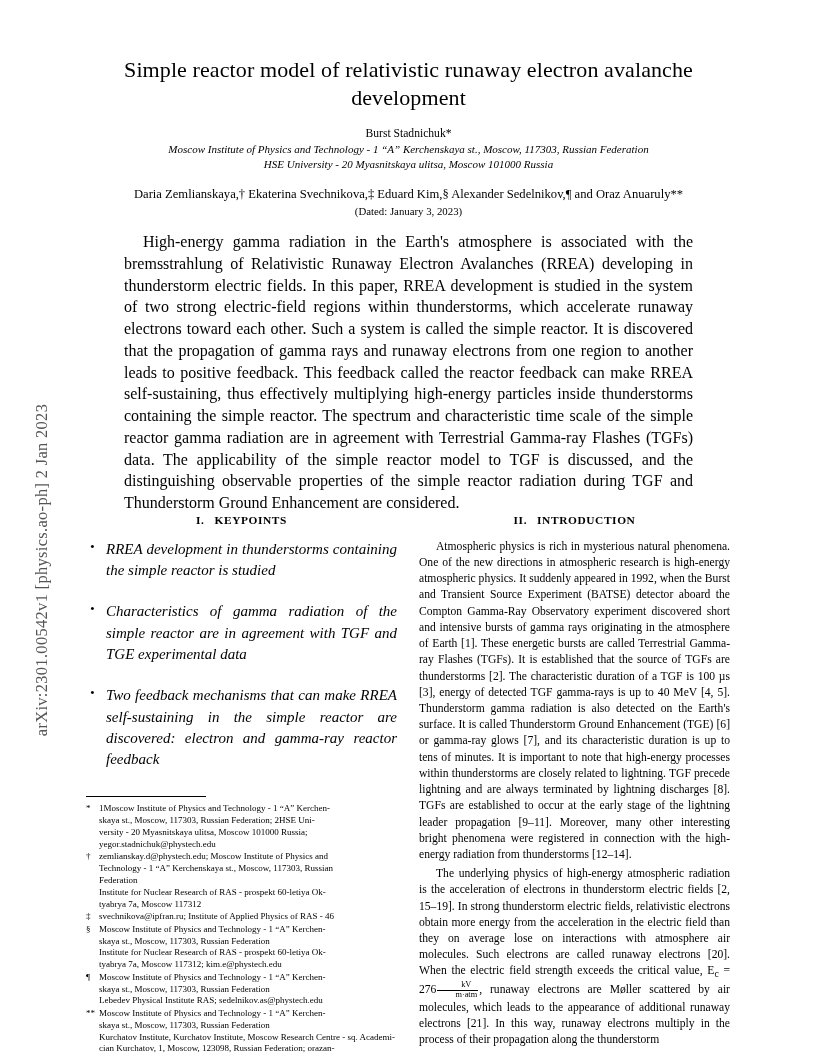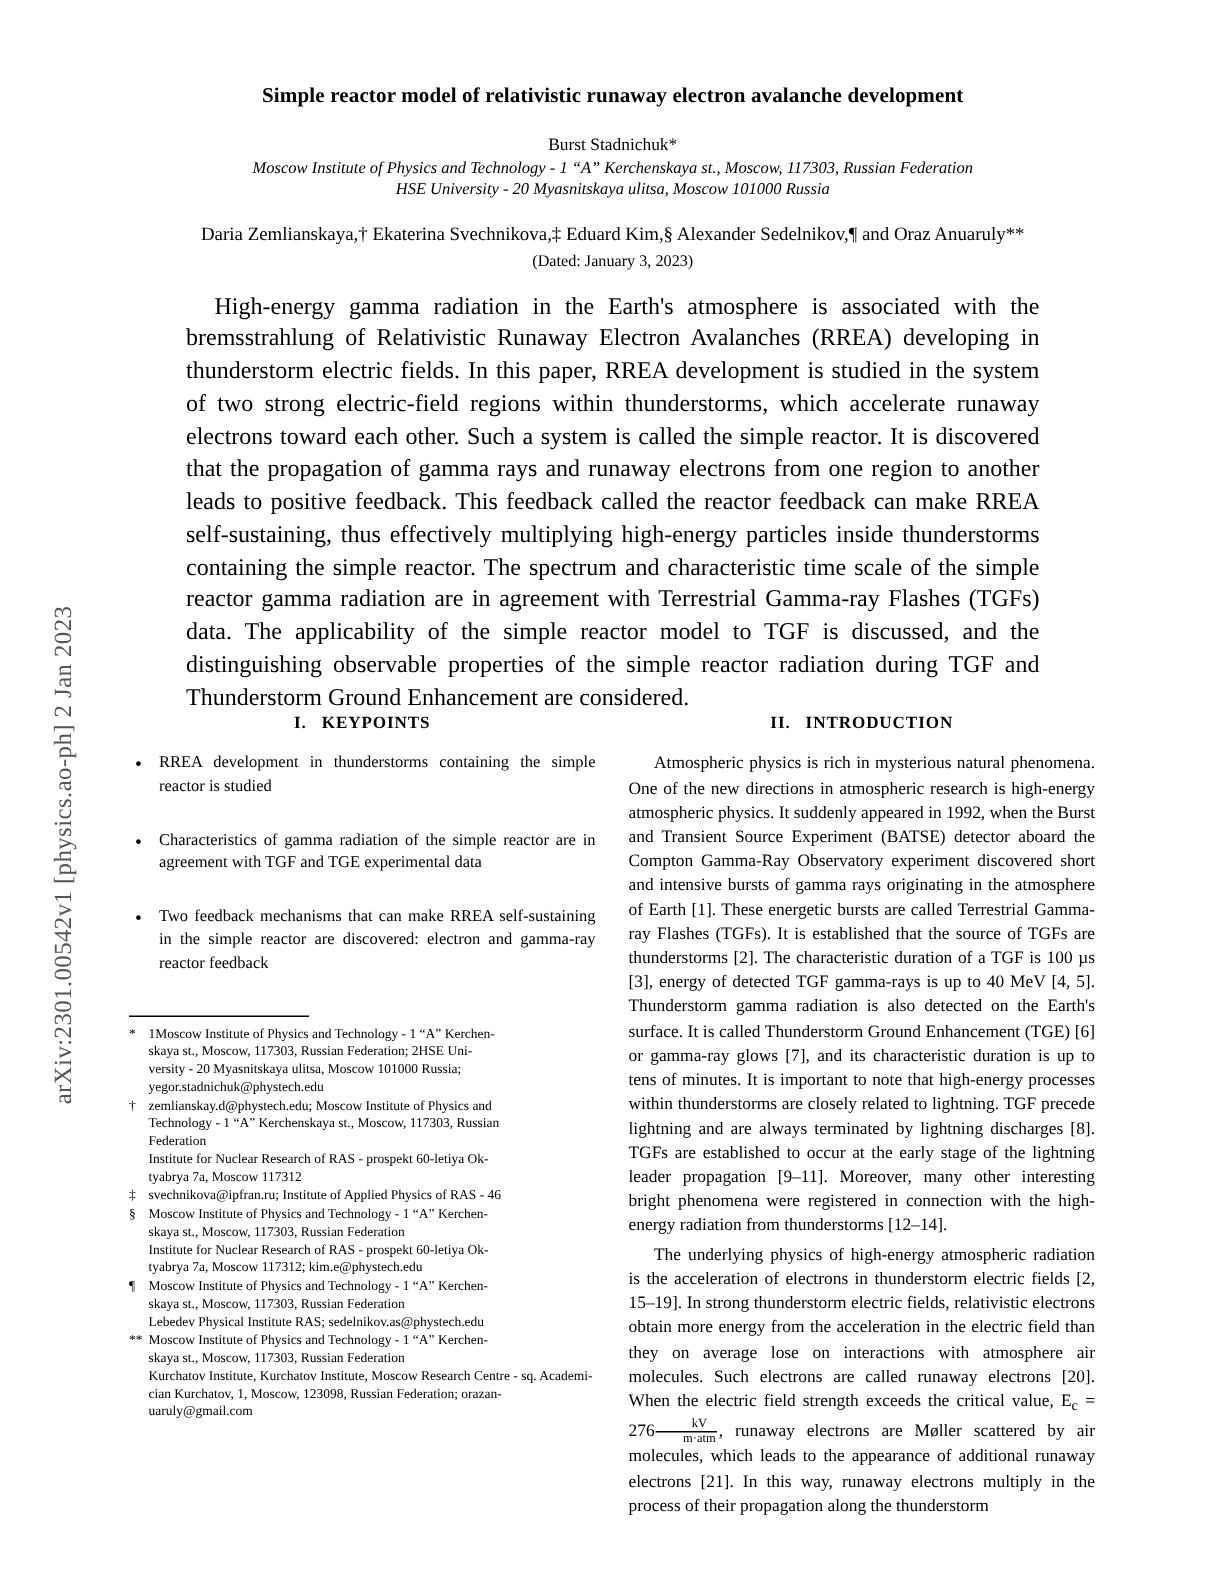--- a/index.html
+++ b/index.html
@@ -35,22 +35,22 @@
 
   .content {
     position: absolute;
     left: 86px;
     top: 56px;
     width: 645px;
   }
 
   .title {
     text-align: center;
-    font-size: 14px;
-    font-weight: bold;
+    font-size: 22px;
+    font-weight: normal;
     line-height: 1.25;
     margin: 0 0 16px 0;
     letter-spacing: 0.1px;
   }
 
   .author-main {
     text-align: center;
     font-size: 11.6px;
     margin: 0 0 2px 0;
   }
@@ -103,23 +103,24 @@
 
   ul.keypoints {
     list-style: none;
     margin: 0;
     padding: 0;
   }
   ul.keypoints li {
     position: relative;
     padding-left: 20px;
     margin-bottom: 20px;
-    font-size: 11px;
+    font-size: 15px;
     line-height: 1.42;
     text-align: justify;
+    font-style: italic;
   }
   ul.keypoints li::before {
     content: "\2022";
     position: absolute;
     left: 4px;
     top: -1px;
     font-size: 13px;
   }
 
   .body-par {

